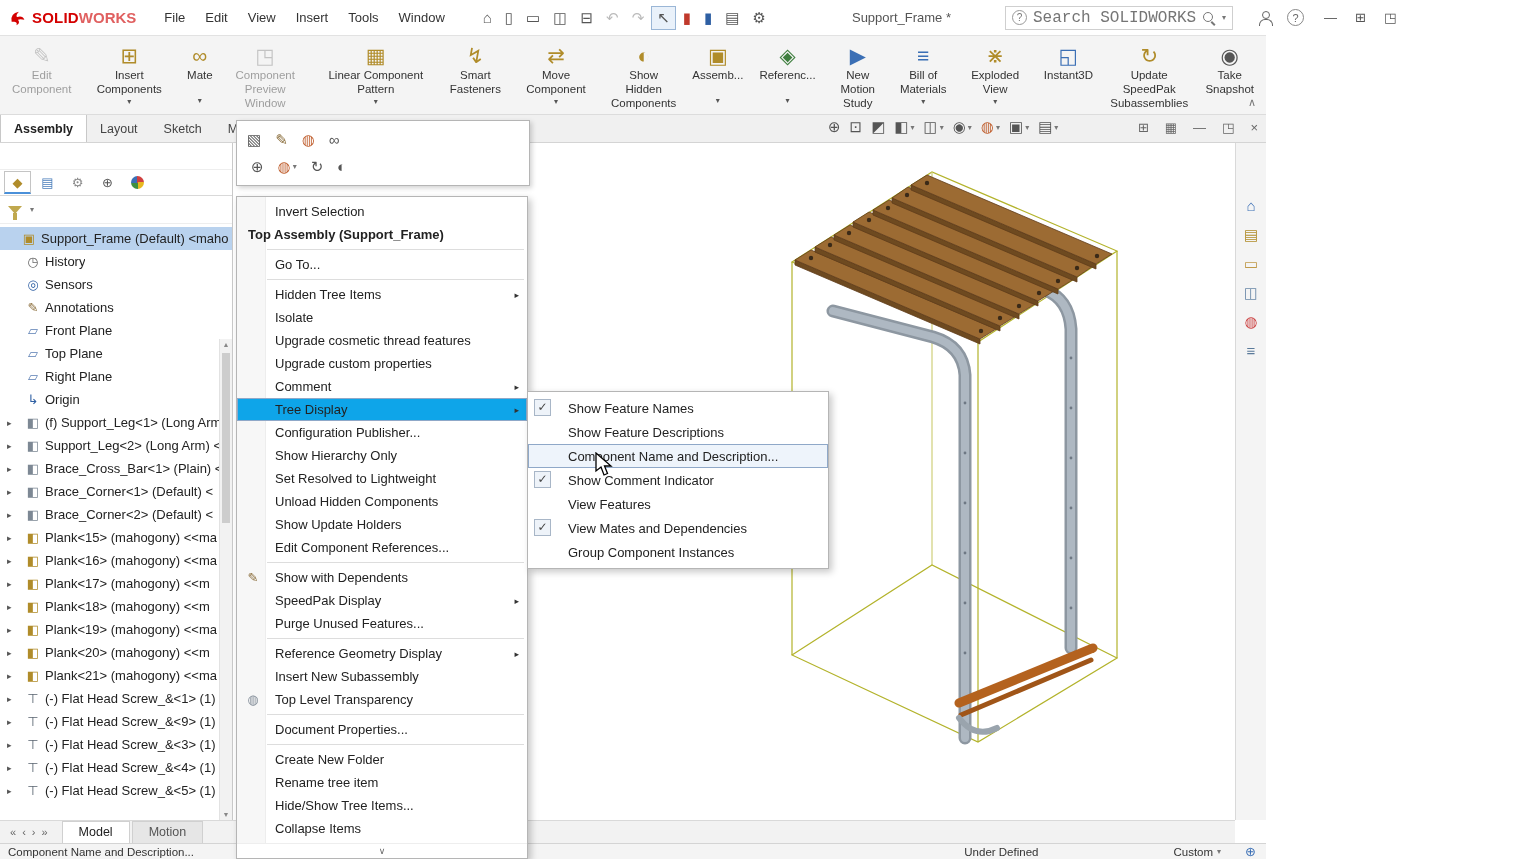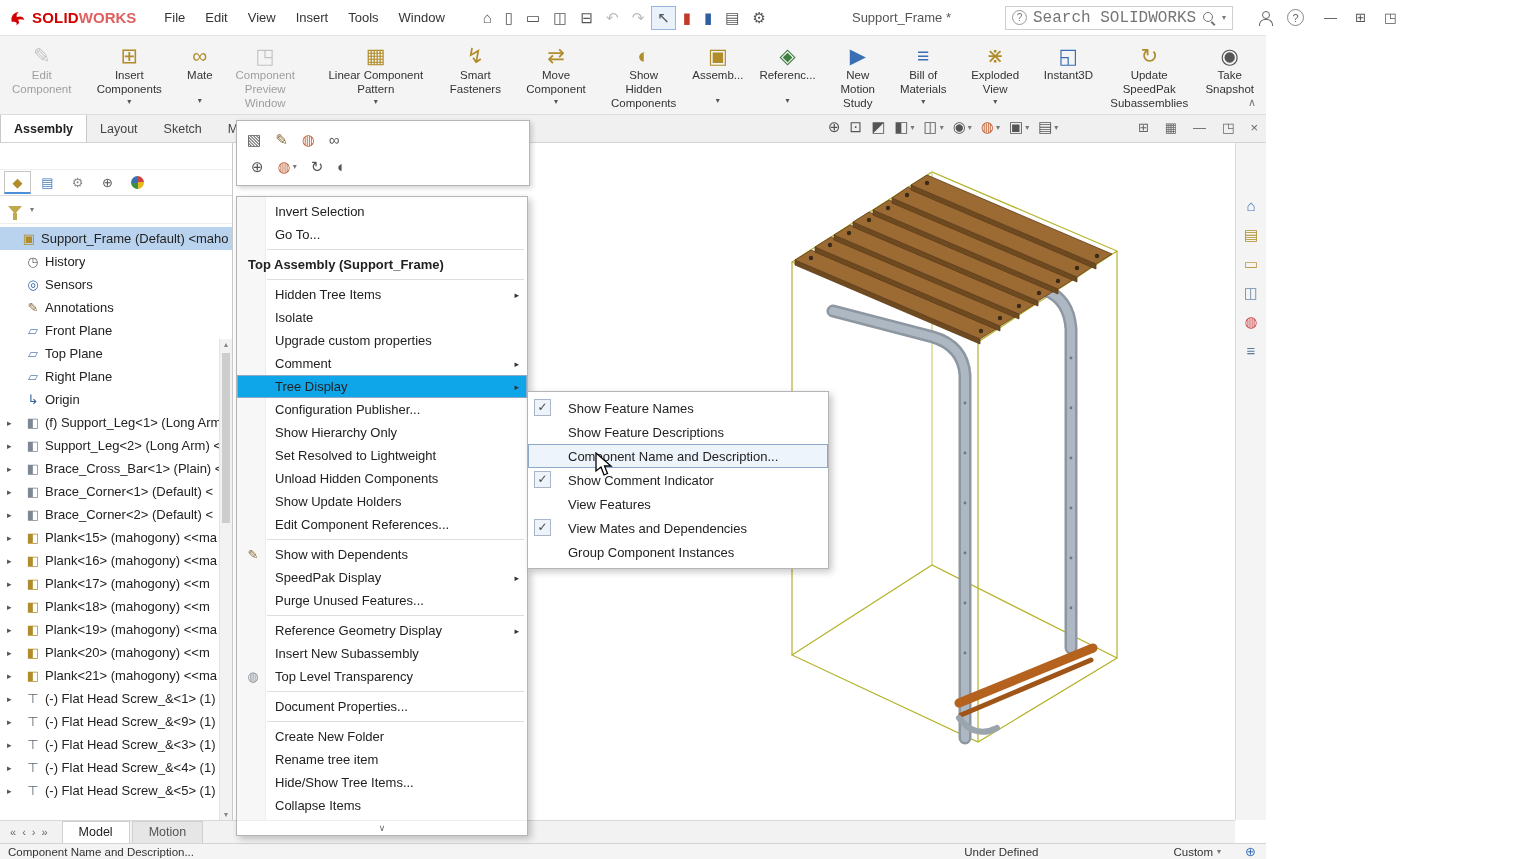--- a/index.html
+++ b/index.html
@@ -792,44 +792,49 @@
 
   <div id="context-menu">
     <div>
 
         <div class="menu-item">
           <span class="mi-icon"></span>
           <span>Invert Selection</span>
 
         </div>
 
+        <div class="menu-item f-bold f-separator_after">
+          <span class="mi-icon"></span>
+          <span>Top Assembly (Support_Frame)</span>
+
+        </div>
+
         <div class="menu-item f-separator_after">
           <span class="mi-icon"></span>
           <span>Go To...</span>
-
-        </div>
-
-        <div class="menu-item f-bold f-separator_after">
-          <span class="mi-icon"></span>
-          <span>Top Assembly (Support_Frame)</span>
 
         </div>
 
         <div class="menu-item f-submenu">
           <span class="mi-icon"></span>
           <span>Hidden Tree Items</span>
           <span class="sub-arrow">▸</span>
         </div>
 
         <div class="menu-item">
           <span class="mi-icon"></span>
           <span>Isolate</span>
 
         </div>
 
+        <div class="menu-item">
+          <span class="mi-icon"></span>
+          <span>Upgrade cosmetic thread features</span>
+
+        </div>
 
         <div class="menu-item">
           <span class="mi-icon"></span>
           <span>Upgrade custom properties</span>
 
         </div>
 
         <div class="menu-item f-submenu">
           <span class="mi-icon"></span>
           <span>Comment</span>

